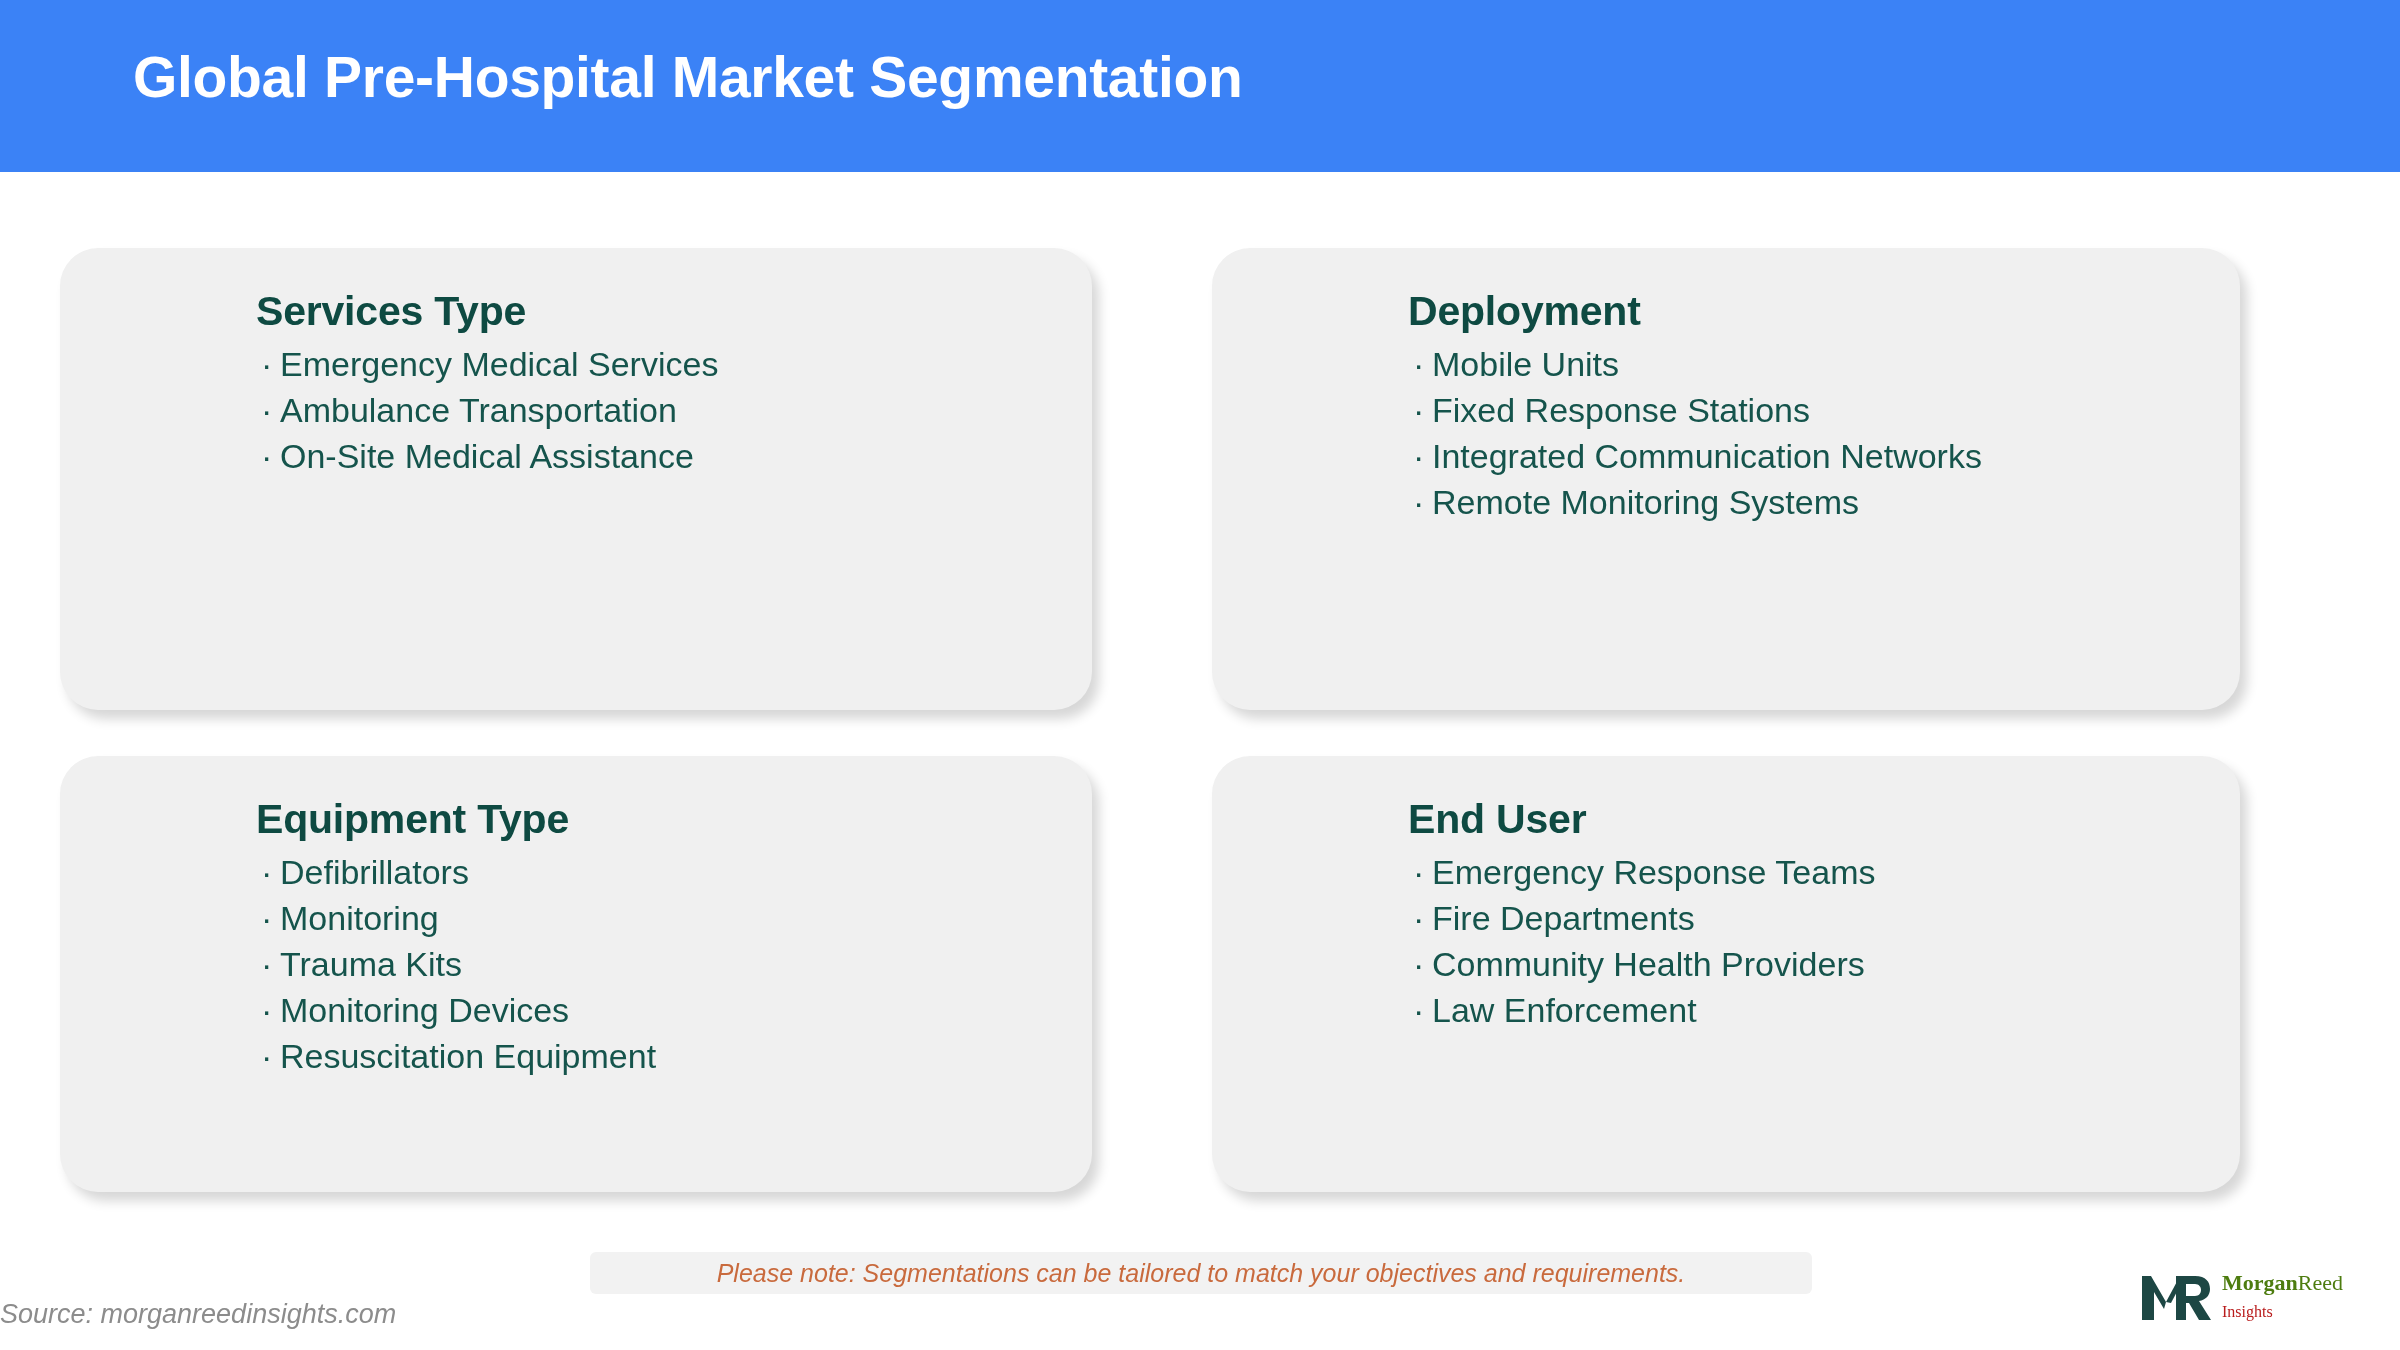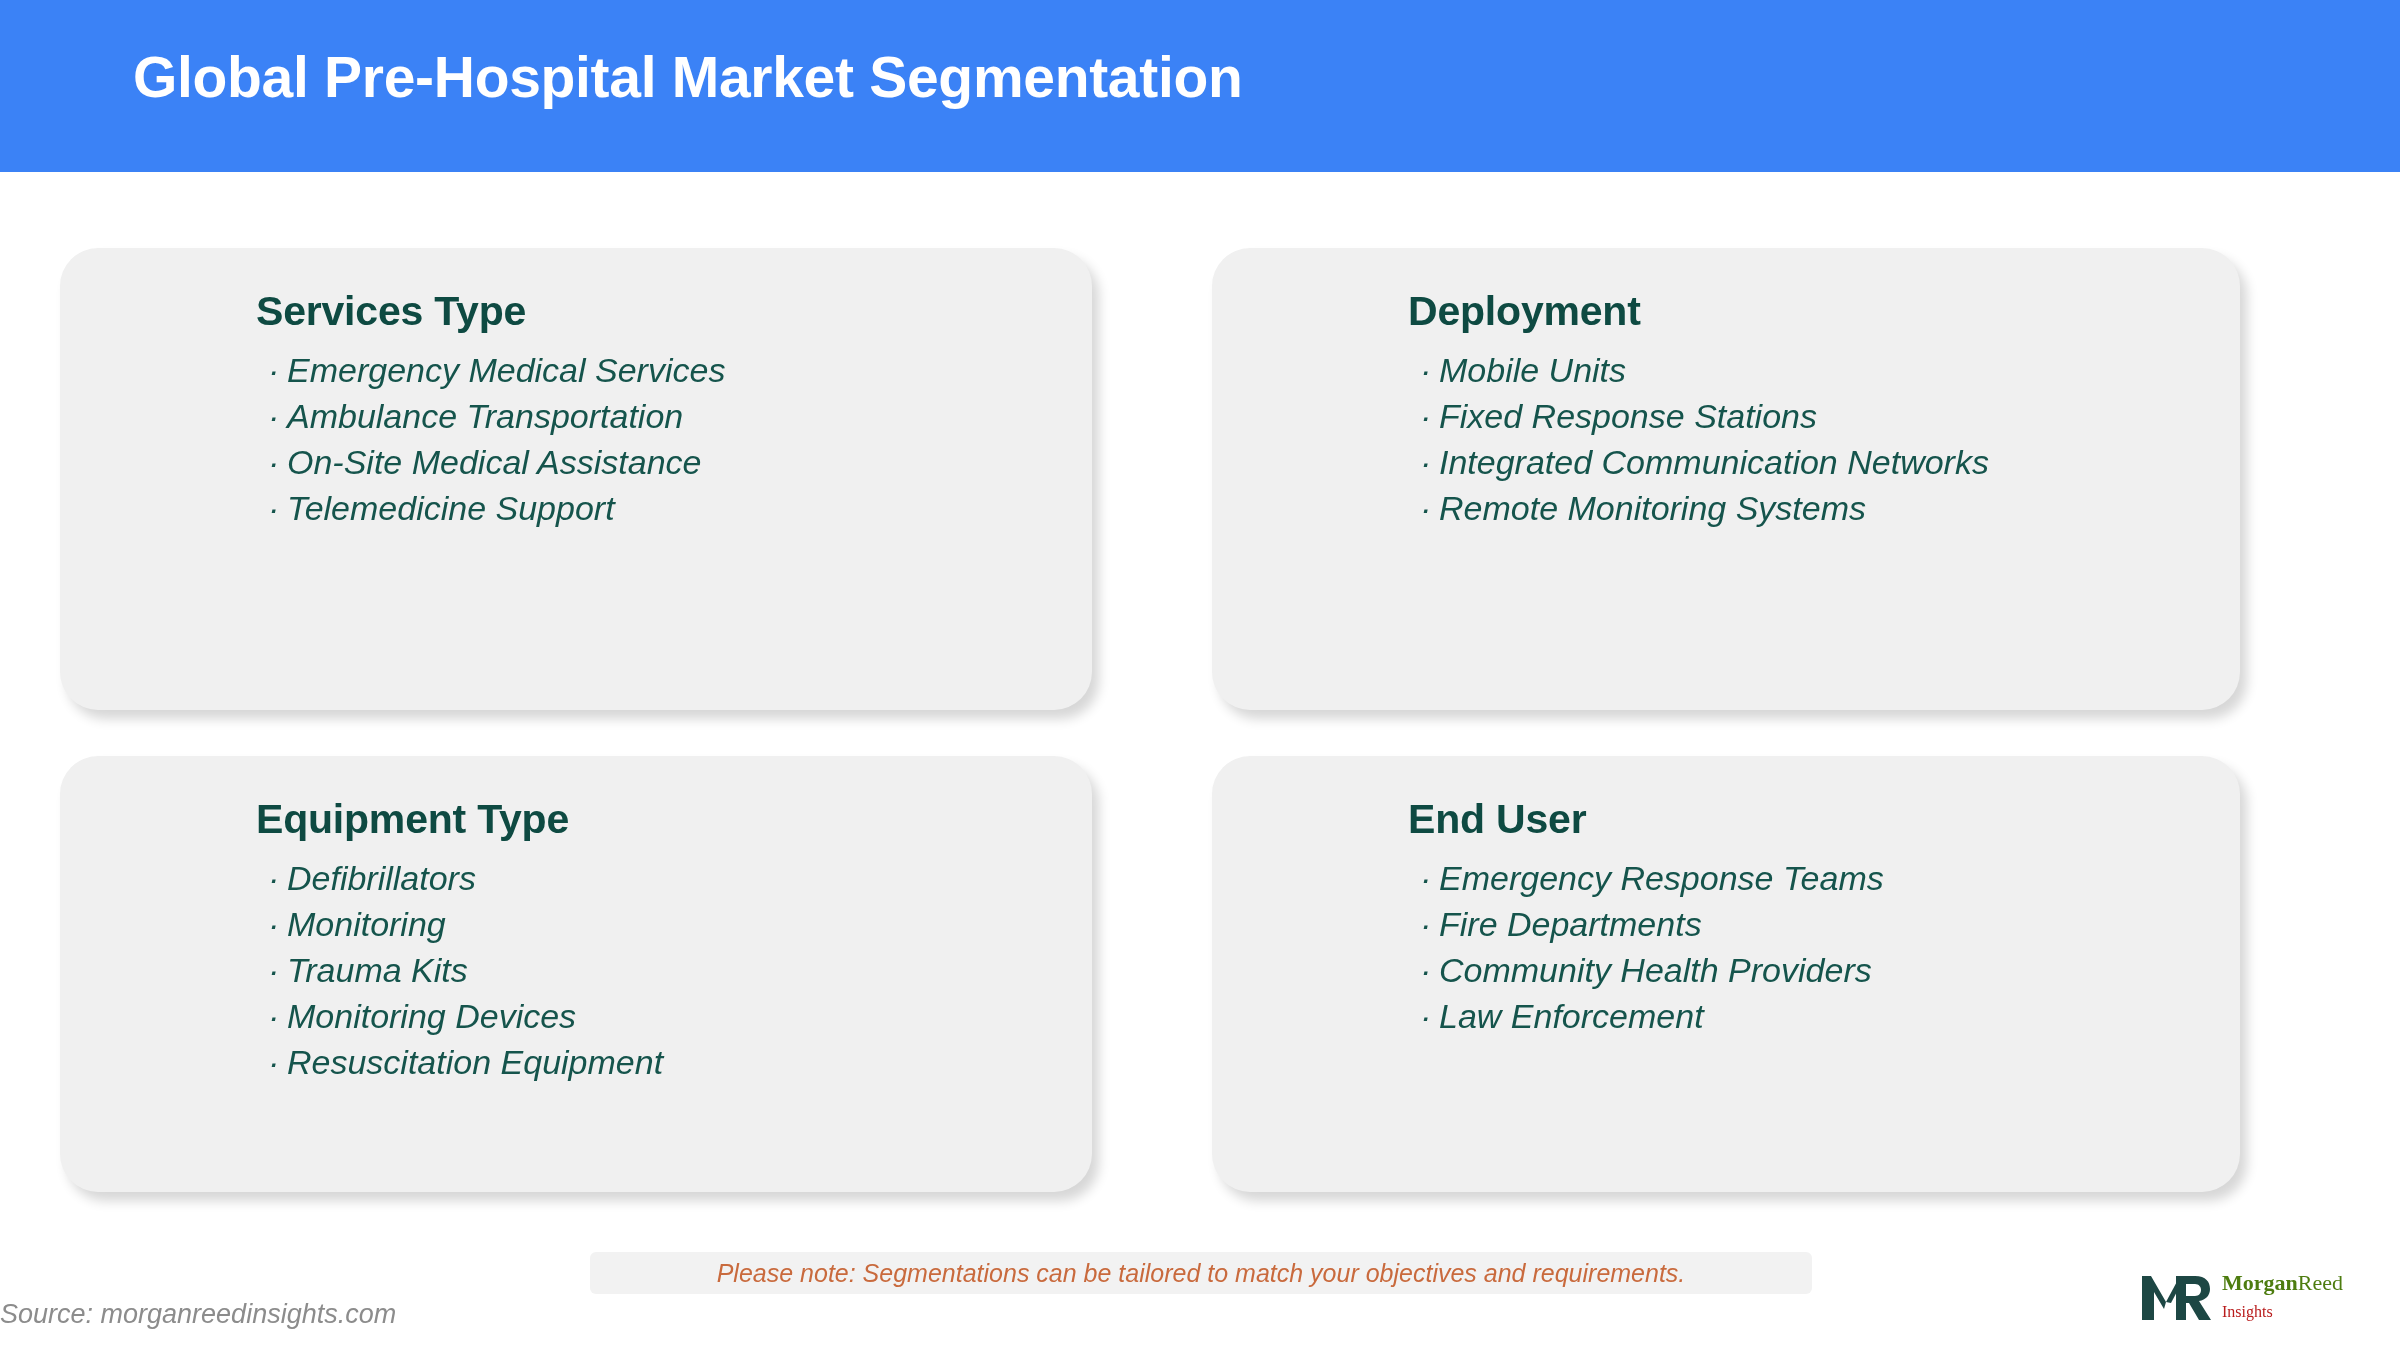--- a/index.html
+++ b/index.html
@@ -61,23 +61,22 @@
   .card-title {
     font-size: 41px;
     font-weight: bold;
     color: #0E4A42;
     letter-spacing: -0.2px;
     margin: 0 0 6px 0;
     white-space: nowrap;
   }
   .card-list {
     list-style: none;
-    margin: 12px;
+    margin: 5px;
     padding: 0;
-    font-style: italic;
   }
   .card-list li {
     font-size: 34px;
     line-height: 46px;
     color: #15544C;
     white-space: nowrap;
   }
   .bullet-mark {
     display: inline-block;
     width: 19px;
@@ -167,21 +166,20 @@
 </div>
 
 <div id="cards-grid">
 
   <div class="seg-card col-left row-top">
     <div class="card-title">Services Type</div>
     <ul class="card-list">
       <li><span class="bullet-mark">·</span><span>Emergency Medical Services</span></li>
       <li><span class="bullet-mark">·</span><span>Ambulance Transportation</span></li>
       <li><span class="bullet-mark">·</span><span>On-Site Medical Assistance</span></li>
-      <li><span class="bullet-mark">·</span><span>Telemedicine Support</span></li>
     </ul>
   </div>
 
   <div class="seg-card col-right row-top">
     <div class="card-title">Deployment</div>
     <ul class="card-list">
       <li><span class="bullet-mark">·</span><span>Mobile Units</span></li>
       <li><span class="bullet-mark">·</span><span>Fixed Response Stations</span></li>
       <li><span class="bullet-mark">·</span><span>Integrated Communication Networks</span></li>
       <li><span class="bullet-mark">·</span><span>Remote Monitoring Systems</span></li>

